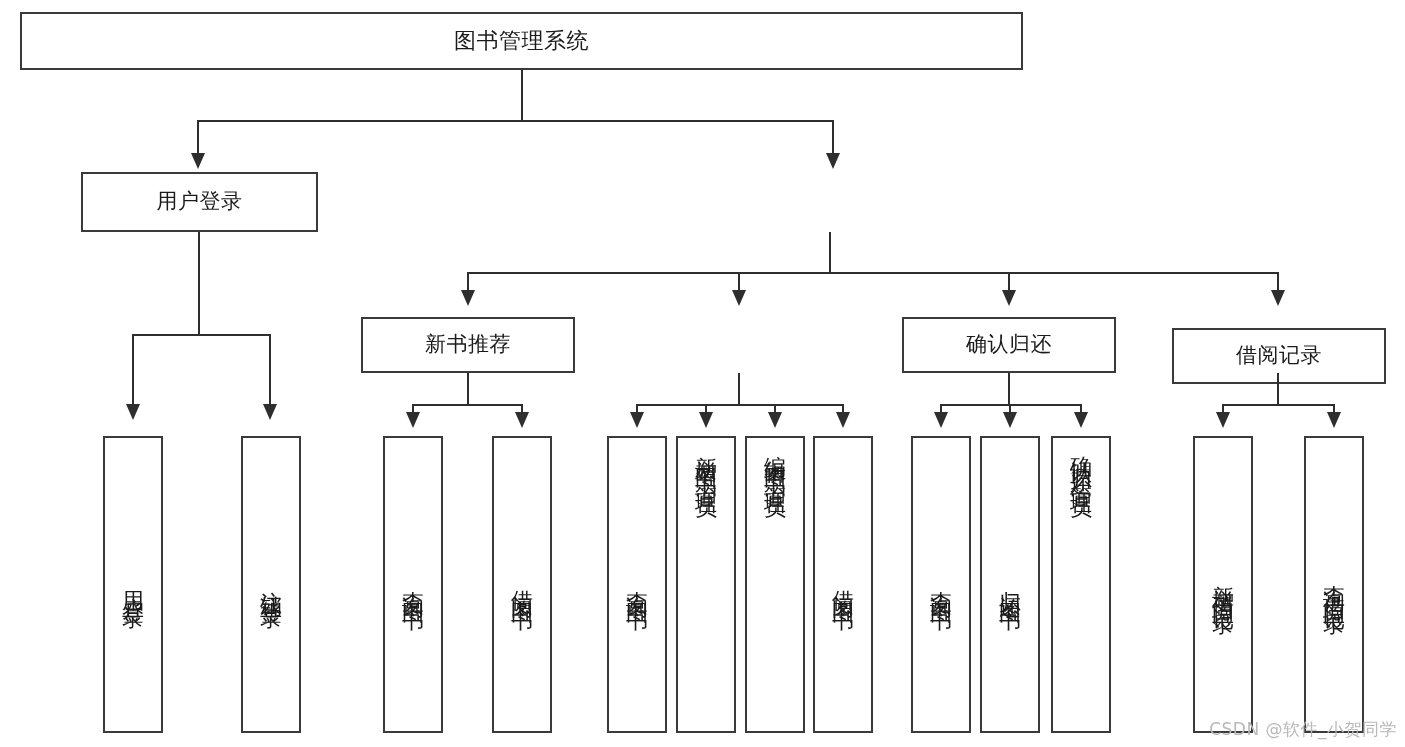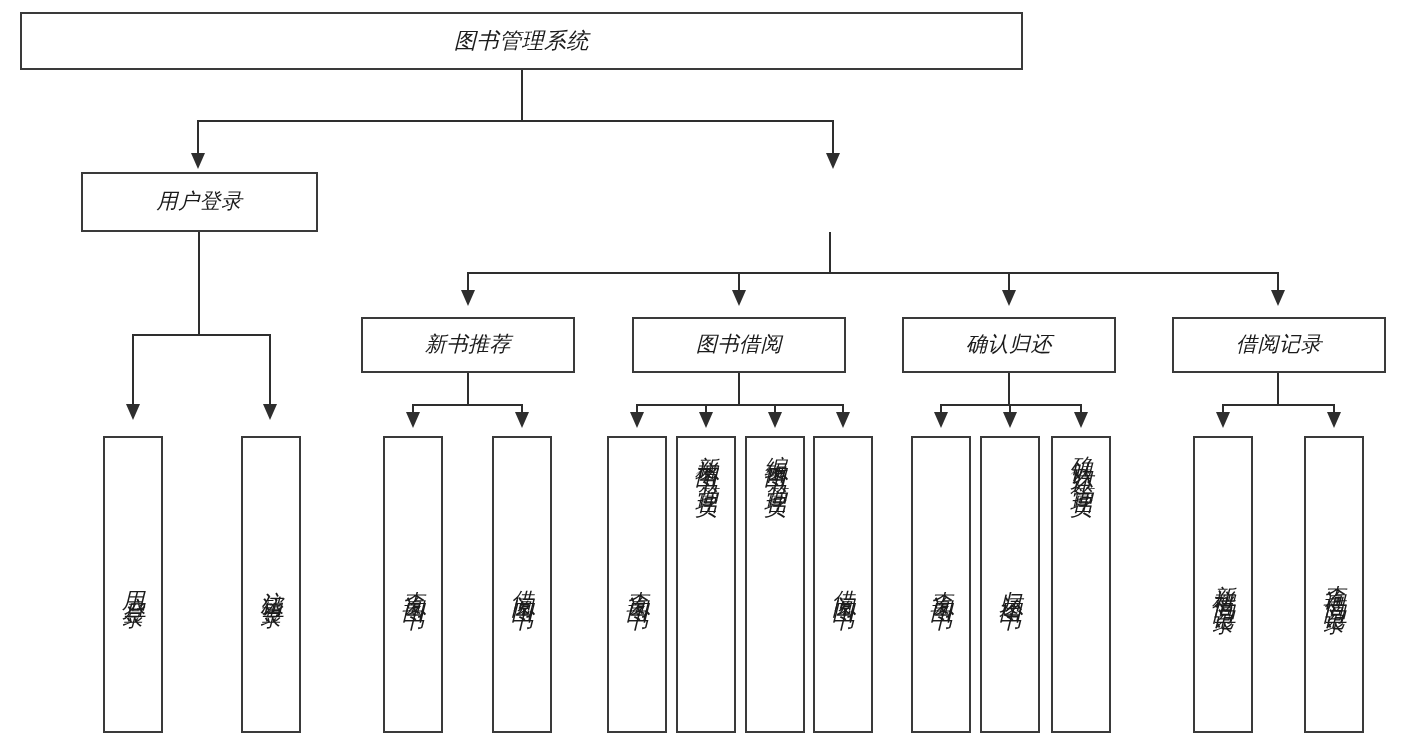--- a/index.html
+++ b/index.html
@@ -10,21 +10,20 @@
   }
   body {
     font-family: "DejaVu Sans", "Liberation Sans", sans-serif;
   }
   #canvas {
     position: relative;
     width: 1405px;
     height: 747px;
     background: #ffffff;
     overflow: hidden;
-    font-style: italic;
   }
 
   
   .node {
     position: absolute;
     box-sizing: border-box;
     background: #ffffff;
     border: 2px solid #3a3a3a;
     display: flex;
     align-items: center;
@@ -134,27 +133,24 @@
 
   <div class="edge v" style="left:1008px; top:272px; height:20px;"></div>
   <div class="arrow" style="left:1002px; top:290px;"></div>
 
   <div class="edge v" style="left:1277px; top:272px; height:20px;"></div>
   <div class="arrow" style="left:1271px; top:290px;"></div>
 
   <div class="node horiz" style="left:361px; top:317px; width:214px; height:56px;">
     <span class="label">新书推荐</span>
   </div>
-  <div class="node horiz" style="left:632px; top:317px; width:214px; height:56px;">
-    <span class="label">图书借阅</span>
-  </div>
   <div class="node horiz" style="left:902px; top:317px; width:214px; height:56px;">
     <span class="label">确认归还</span>
   </div>
-  <div class="node horiz" style="left:1172px; top:317px; width:214px; height:56px;">
+  <div class="node horiz" style="left:1172px; top:328px; width:214px; height:56px;">
     <span class="label">借阅记录</span>
   </div>
 
   <div class="edge v" style="left:467px; top:373px; height:33px;"></div>
   <div class="edge h" style="left:412px; top:404px; width:111px;"></div>
   <div class="edge v" style="left:412px; top:404px; height:12px;"></div>
   <div class="arrow" style="left:406px; top:412px;"></div>
   <div class="edge v" style="left:521px; top:404px; height:12px;"></div>
   <div class="arrow" style="left:515px; top:412px;"></div>
 
@@ -222,14 +218,15 @@
     <span class="label">确认归还（管理员）</span>
   </div>
 
   <div class="node vert centered" style="left:1193px; top:436px; width:60px; height:297px;">
     <span class="label">新增借阅记录</span>
   </div>
   <div class="node vert centered" style="left:1304px; top:436px; width:60px; height:297px;">
     <span class="label">查询借阅记录</span>
   </div>
 
+  <div id="watermark">CSDN @软件_小贺同学</div>
 
 </div>
 
 </body></html>

